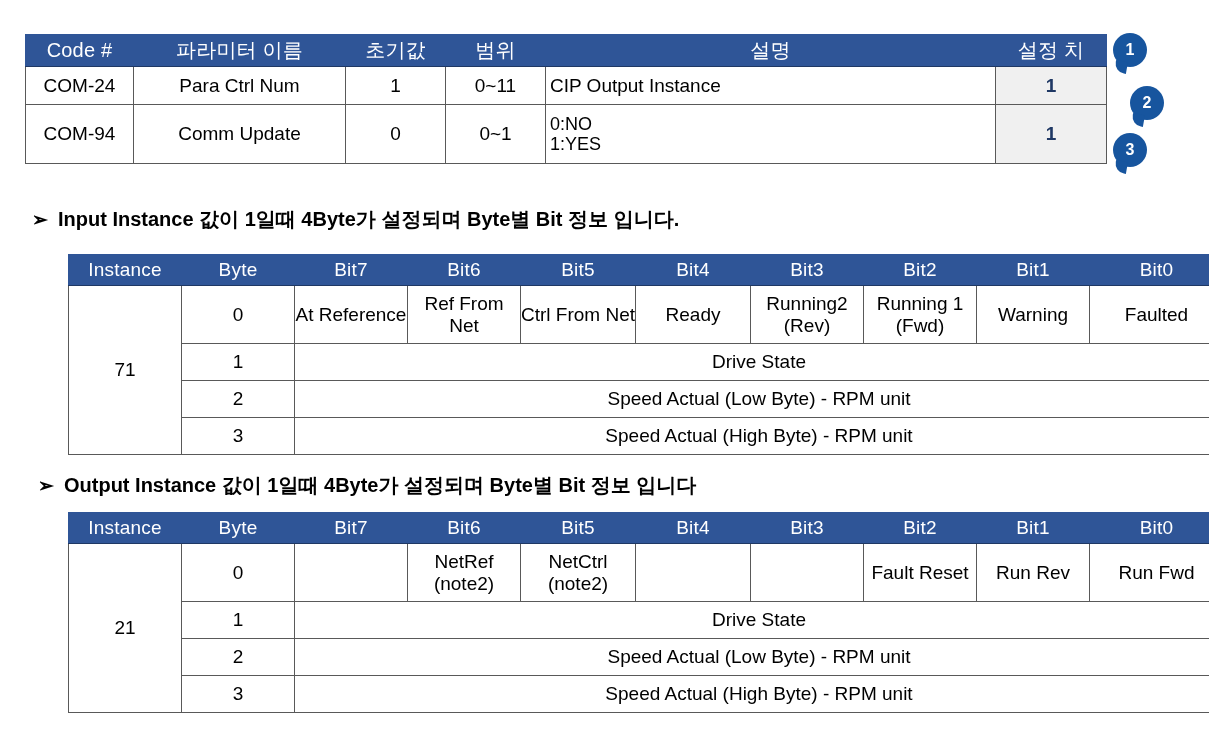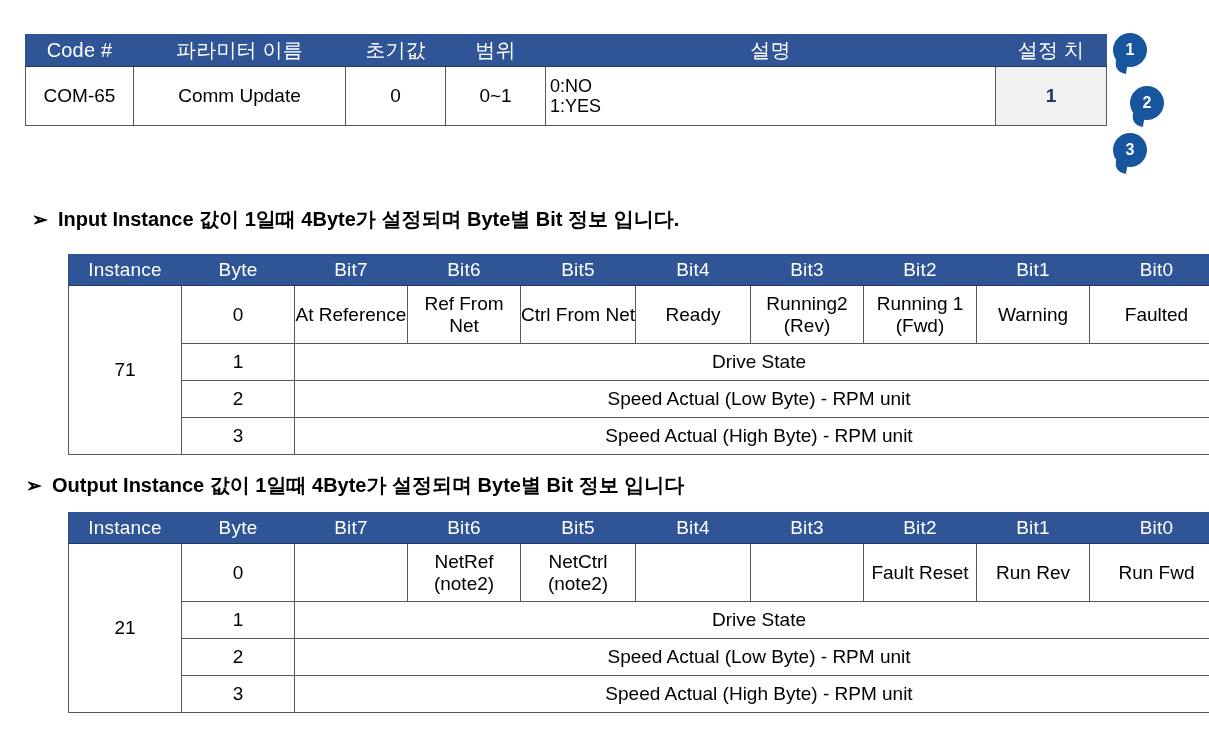--- a/index.html
+++ b/index.html
@@ -175,21 +175,29 @@
     <tbody>
       <tr>
         <td class="hdr">Code #</td>
         <td class="hdr">파라미터 이름</td>
         <td class="hdr">초기값</td>
         <td class="hdr">범위</td>
         <td class="hdr">설명</td>
         <td class="hdr">설정 치</td>
       </tr>
       <tr>
-        <td class="cell" style="height:58px">COM-65</td>
+        <td class="cell">COM-24</td>
+        <td class="cell">Para Ctrl Num</td>
+        <td class="cell">1</td>
+        <td class="cell">0~11</td>
+        <td class="cell left">CIP Output Instance</td>
+        <td class="cell setval">1</td>
+      </tr>
+      <tr>
+        <td class="cell" style="height:58px">COM-94</td>
         <td class="cell">Comm Update</td>
         <td class="cell">0</td>
         <td class="cell">0~1</td>
         <td class="cell left twoline">
           <div>0:NO</div>
           <div>1:YES</div>
         </td>
         <td class="cell setval">1</td>
       </tr>
     </tbody>
@@ -252,21 +260,21 @@
         <td class="widecell" colspan="8">Speed Actual (Low Byte) - RPM unit</td>
       </tr>
       <tr>
         <td class="numcell">3</td>
         <td class="widecell" colspan="8">Speed Actual (High Byte) - RPM unit</td>
       </tr>
     </tbody>
   </table>
 </div>
 
-<div class="bullet-line" style="left:26px; top:472px;">
+<div class="bullet-line" style="left:38px; top:472px;">
   <span class="bullet-glyph">➢</span><span>Output Instance 값이 1일때 4Byte가 설정되며 Byte별 Bit 정보 입니다</span>
 </div>
 
 <div class="bit-table-wrap" style="top:512px;">
   <table class="bits">
     <colgroup>
       <col style="width:113px">
         <col style="width:113px">
         <col style="width:113px">
       <col style="width:113px">

